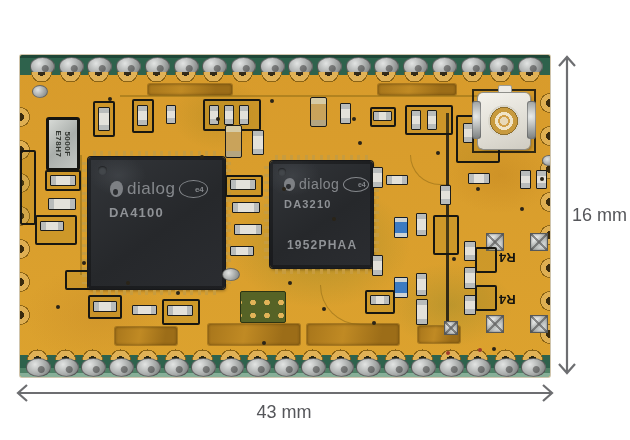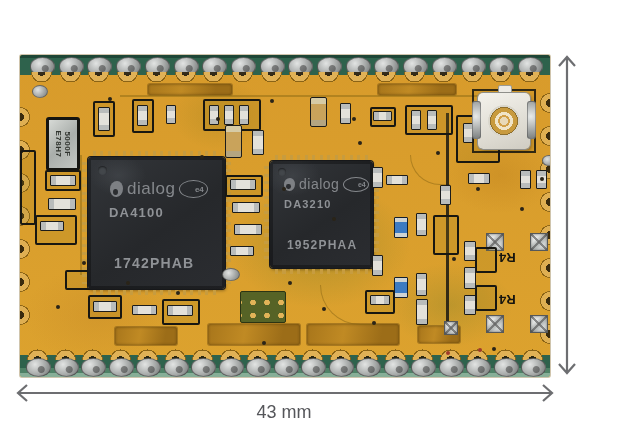--- a/index.html
+++ b/index.html
@@ -345,21 +345,20 @@
       <div class="pins pb"></div>
       <div class="pins pl"></div>
       <div class="pins pr"></div>
       <div class="pin1" style="left:10px;top:9px;width:9px;height:9px"></div>
       <div class="chip-logo" style="left:22px;top:22px;font-size:17px">
         <span class="blob" style="width:13px;height:16px"></span>
         <span class="logo-word">dialog</span>
         <span class="badge" style="width:16px;height:16px;font-size:8px">e4</span>
       </div>
       <div class="chip-part" style="left:21px;top:48px;font-size:13px">DA4100</div>
-      <div class="chip-code" style="left:26px;top:98px;font-size:14px">1742PHAB</div>
     </div>
 
     <div class="c chip" style="left:250px;top:106px;width:103px;height:107px">
       <div class="pins pt"></div>
       <div class="pins pb"></div>
       <div class="pins pl"></div>
       <div class="pins pr"></div>
       <div class="pin1" style="left:8px;top:7px;width:8px;height:8px"></div>
       <div class="chip-logo" style="left:14px;top:15px;font-size:14px">
         <span class="blob" style="width:11px;height:13px"></span>
@@ -453,20 +452,21 @@
         <div class="c reddot" style="left:426px;top:296px"></div>
         <div class="c reddot" style="left:458px;top:293px"></div>
       </div>
   </div>
 
   <svg class="dim-svg" style="left:556px;top:53px" width="22" height="324" viewBox="0 0 22 324">
     <line x1="11" y1="5" x2="11" y2="319" stroke="#6D6E71" stroke-width="2.2"></line>
     <polyline points="3,13 11,4 19,13" fill="none" stroke="#6D6E71" stroke-width="2.2"></polyline>
     <polyline points="3,311 11,320 19,311" fill="none" stroke="#6D6E71" stroke-width="2.2"></polyline>
   </svg>
+  <div class="c dim-label" style="left:572px;top:205px">16 mm</div>
 
   <svg class="dim-svg" style="left:14px;top:382px" width="542" height="22" viewBox="0 0 542 22">
     <line x1="5" y1="11" x2="537" y2="11" stroke="#6D6E71" stroke-width="2.2"></line>
     <polyline points="13,3 4,11 13,19" fill="none" stroke="#6D6E71" stroke-width="2.2"></polyline>
     <polyline points="529,3 538,11 529,19" fill="none" stroke="#6D6E71" stroke-width="2.2"></polyline>
   </svg>
   <div class="c dim-label" style="left:234px;top:402px;width:100px;text-align:center">43 mm</div>
 
 </div>
 

